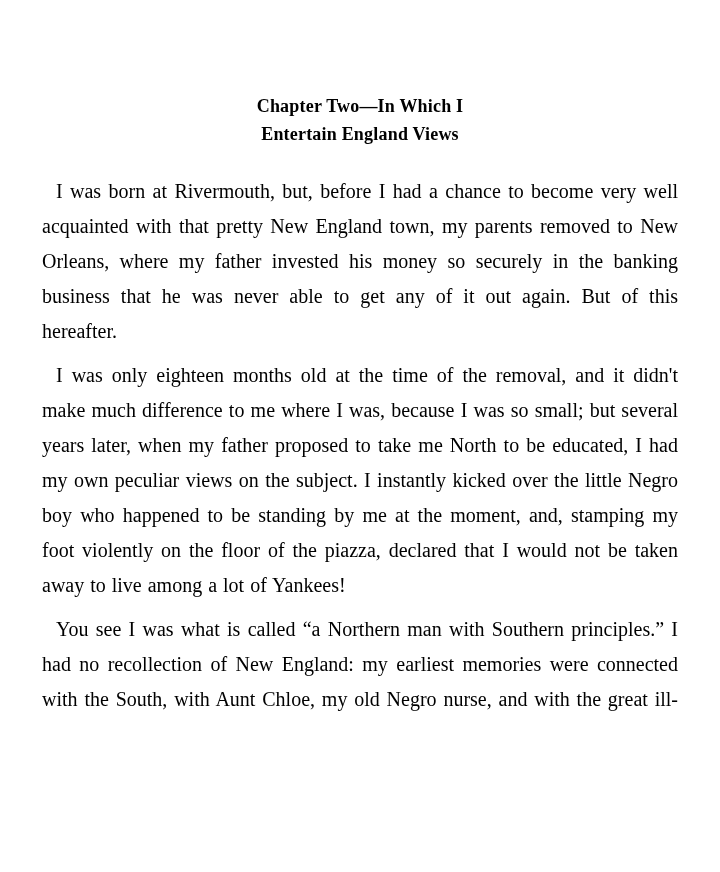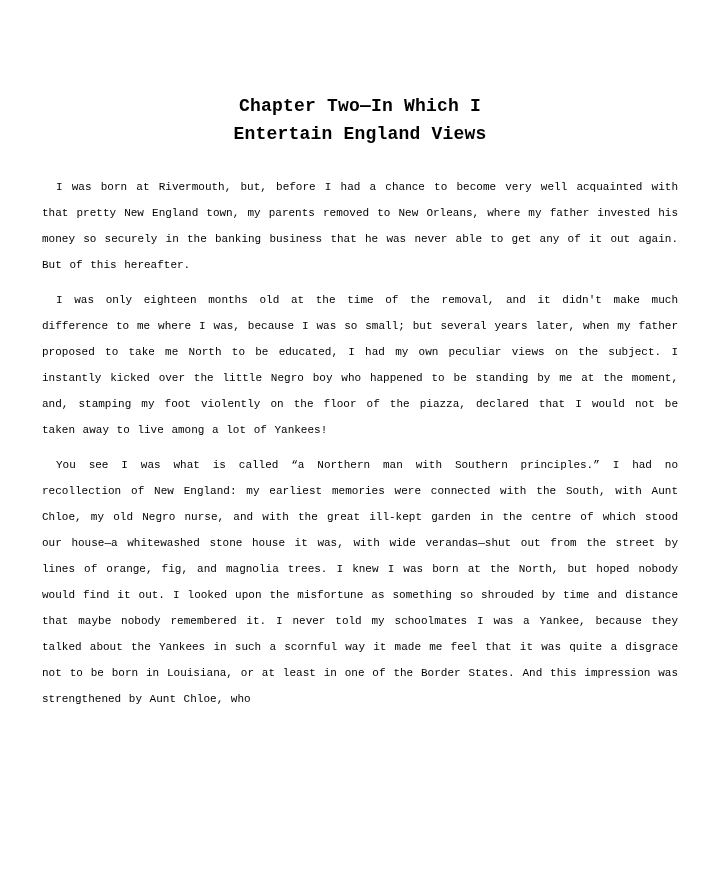--- a/index.html
+++ b/index.html
@@ -8,36 +8,36 @@
     background: #ffffff;
   }
   .page {
     position: relative;
     width: 720px;
     height: 716px;
     margin: 0 auto;
     background: #ffffff;
     box-sizing: border-box;
     padding: 92px 42px 0 42px;
-    font-family: Liberation Mono, monospace;
+    font-family: Liberation Serif, serif;
     color: #000000;
     overflow: hidden;
   }
   .chapter-title {
     margin: 0 0 26px 0;
     text-align: center;
     font-size: 18px;
     font-weight: bold;
     line-height: 28px;
     letter-spacing: 0.2px;
   }
   .body-para {
     margin: 0 0 9px 0;
-    font-size: 11px;
-    line-height: 26px;
+    font-size: 20px;
+    line-height: 35px;
     text-align: justify;
     text-indent: 14px;
     word-spacing: 1px;
   }
 </style>
 </head>
 <body>
 
 <div class="page">
   <h2 class="chapter-title">

